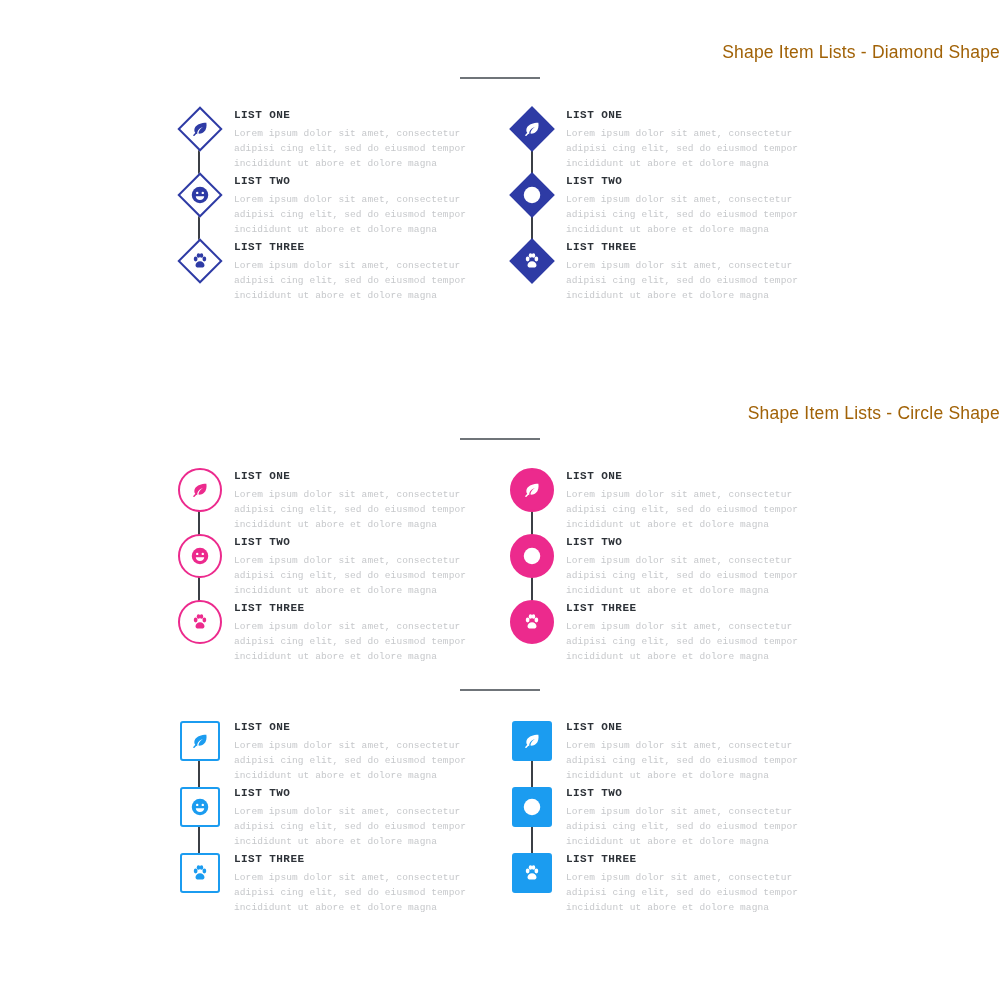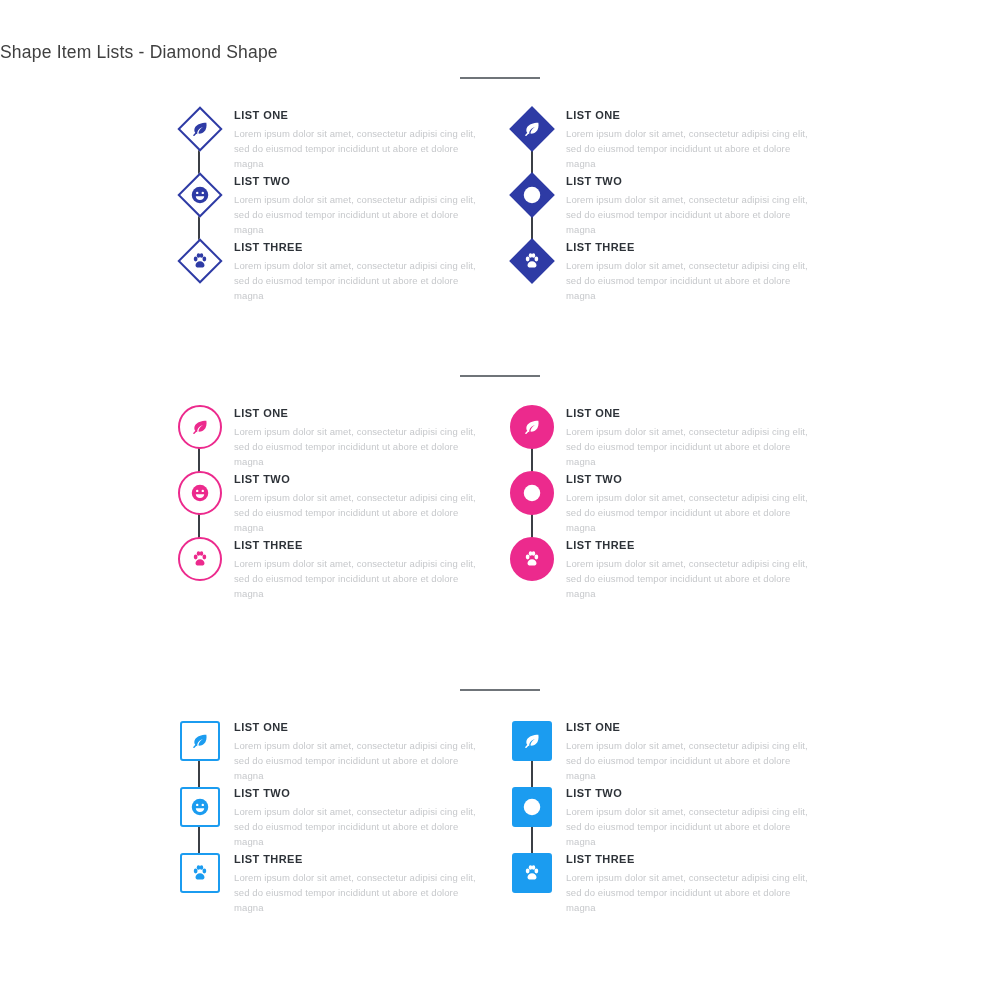--- a/index.html
+++ b/index.html
@@ -10,25 +10,25 @@
     overflow: hidden;
   }
   .page { position: relative; width: 1000px; height: 1000px; }
 
   .section { position: absolute; left: 0; width: 1000px; }
   .sec-diamond { top: 0; }
   .sec-circle  { top: 361px; }
   .sec-square  { top: 675px; }
 
   .sec-title {
-    text-align: left;
+    text-align: right;
     font-size: 17.5px;
     font-weight: 500;
     letter-spacing: .2px;
-    color: #404040;
+    color: #a16207;
     padding-top: 42px;
   }
   .sec-rule {
     width: 80px; height: 2px;
     background: #6f7479;
     margin: 14px auto 0 auto;
   }
 
   .cols {
     display: flex;
@@ -98,20 +98,21 @@
     border-radius: 3px;
   }
 
   
   .shape.outline { background: #ffffff; border: 2px solid currentColor; }
   .shape.solid   { background: currentColor; border: 2px solid currentColor; }
 
   .text {
     padding-left: 12px;
     padding-top: 4px;
+    font-family: Liberation Mono, monospace;
   }
   .item-title {
     font-size: 11px;
     font-weight: 700;
     letter-spacing: .45px;
     color: #2d3238;
     line-height: 13px;
   }
   .item-desc {
     font-size: 9.5px;
@@ -232,20 +233,21 @@
             <div class="text">
               <div class="item-title">LIST THREE</div>
               <div class="item-desc">Lorem ipsum dolor sit amet, consectetur adipisi cing elit, sed do eiusmod tempor incididunt ut abore et dolore magna</div>
             </div>
           </div>
         </div>
     </div>
   </div>
 
   <div class="section sec-circle">
+    <div class="sec-title">Shape Item Lists - Circle Shape</div>
     <div class="sec-rule"></div>
     <div class="cols">
       <div class="col col-left">
           <div class="track" style="background: rgb(59, 63, 69);"></div>
           <div class="item">
             <div class="shape-wrap" style="color: rgb(236, 42, 141);">
               <div class="shape circle outline"></div>
               <div class="glyph" style="color: rgb(236, 42, 141);">
                 <svg viewBox="0 0 24 24" fill="currentColor">
                   <path d="M20.5 3.5c-7 0-12.5 2.1-15 6.2-1.6 2.6-1.3 5.6.2 7.4l-2.4 2.4a1 1 0 1 0 1.4 1.4l2.5-2.5c.3.2.7.4 1.1.5-.2-2 .5-4.3 2.2-6.2 1.7-2 4.2-3.3 6.6-3.8-2.1.9-4 2.3-5.3 4-1.3 1.7-1.9 3.6-1.8 5.2 2.2.5 4.9-.2 7-2 3.6-3.1 4.2-8.3 3.5-12.6z"></path>

